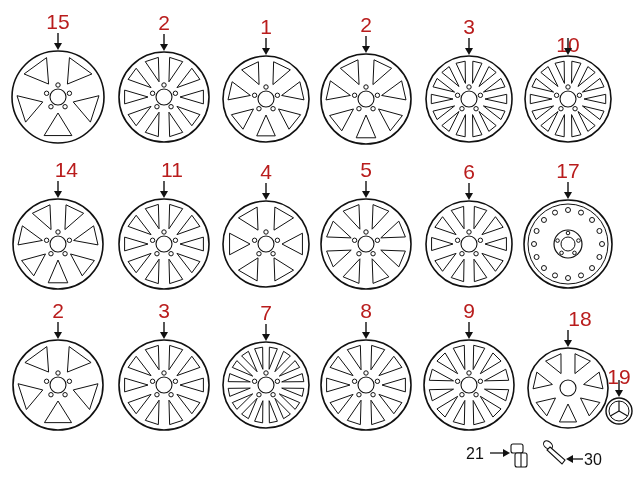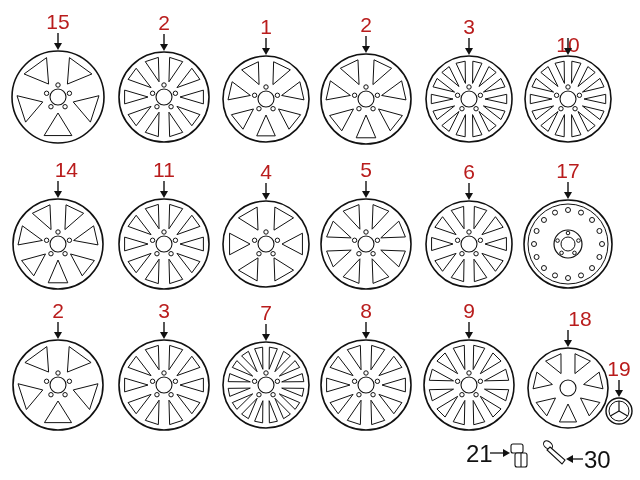--- a/index.html
+++ b/index.html
@@ -1,20 +1,20 @@
 <!DOCTYPE html>
 <html><head>
 <meta charset="utf-8">
 <style>
   html, body { margin:0; padding:0; background:#ffffff; }
   body { width:640px; height:480px; position:relative; overflow:hidden;
          font-family: "Liberation Sans", sans-serif; }
   .label { position:absolute; font-size:21px; color:#b91c1c; text-align:center; width:40px; margin-left:-20px; line-height:21px; }
   svg.wheel { position:absolute; overflow:visible; }
-  .side-label { position:absolute; font-size:24px; color:#111; line-height:21px; }
+  .side-label { position:absolute; font-size:16px; color:#111; line-height:21px; }
 </style>
 </head>
 <body>
 
 <div id="diagram">
     <span class="label" style="left: 58px; top: 11px;">15</span>
     <svg class="wheel" width="132" height="162" style="left: -8px; top: 1px;">
       <line x1="66" y1="32" x2="66" y2="44" stroke="#111111" stroke-width="1.4"></line>
       <polygon points="66,49 62,42 70,42" fill="#111111"></polygon>
       <circle cx="66" cy="96" r="46" fill="#fff" stroke="#111111" stroke-width="1.6"></circle>
@@ -154,21 +154,21 @@
       <polygon points="52.49069628051152,104.97583682973973 40.76839824636721,126.82498195527124 28.580898133647366,111.54234019866084" fill="none" stroke="#111111" stroke-width="1"></polygon>
       <polygon points="49.401153405090824,91.43966505669897 25.01007060229974,95.8975225718322 29.359739032465285,76.84038001041813" fill="none" stroke="#111111" stroke-width="1"></polygon>
       <polygon points="58.05786017411907,80.5844981135613 39.36497544059903,64.29421038567956 56.97642336866908,55.81298406307058" fill="none" stroke="#111111" stroke-width="1"></polygon>
       <circle cx="65" cy="95" r="8" fill="#fff" stroke="#111111" stroke-width="1.1"></circle>
       <circle cx="65" cy="83" r="2.2" fill="#fff" stroke="#111111" stroke-width="1"></circle>
       <circle cx="76.41267819554184" cy="91.29179606750063" r="2.2" fill="#fff" stroke="#111111" stroke-width="1"></circle>
       <circle cx="72.05342302750968" cy="104.70820393249937" r="2.2" fill="#fff" stroke="#111111" stroke-width="1"></circle>
       <circle cx="57.94657697249032" cy="104.70820393249937" r="2.2" fill="#fff" stroke="#111111" stroke-width="1"></circle>
       <circle cx="53.587321804458156" cy="91.29179606750063" r="2.2" fill="#fff" stroke="#111111" stroke-width="1"></circle>
     </svg>
-    <span class="label" style="left: 164px; top: 159px;">11</span>
+    <span class="label" style="left: 172px; top: 159px;">11</span>
     <svg class="wheel" width="130" height="160" style="left: 99px; top: 149px;">
       <line x1="65" y1="32" x2="65" y2="44" stroke="#111111" stroke-width="1.4"></line>
       <polygon points="65,49 61,42 69,42" fill="#111111"></polygon>
       <circle cx="65" cy="95" r="45" fill="#fff" stroke="#111111" stroke-width="1.6"></circle>
       <polygon points="69.94427190999916,79.78309573927754 70.63604927750332,55.3990536913377 83.71719257042294,59.649374796452264" fill="none" stroke="#111111" stroke-width="1"></polygon>
       <polygon points="77.94427190999916,85.59543596332043 92.83651186369258,66.27494808947245 100.92110303042463,77.4024332057634" fill="none" stroke="#111111" stroke-width="1"></polygon>
       <polygon points="81,95 104.40437304619095,88.12283598882362 104.40437304619095,101.87716401117638" fill="none" stroke="#111111" stroke-width="1"></polygon>
       <polygon points="77.94427190999916,104.40456403667957 100.92110303042463,112.5975667942366 92.83651186369258,123.72505191052755" fill="none" stroke="#111111" stroke-width="1"></polygon>
       <polygon points="69.94427190999916,110.21690426072246 83.71719257042294,130.35062520354774 70.63604927750332,134.6009463086623" fill="none" stroke="#111111" stroke-width="1"></polygon>
       <polygon points="60.05572809000084,110.21690426072246 59.363950722496696,134.6009463086623 46.28280742957707,130.35062520354774" fill="none" stroke="#111111" stroke-width="1"></polygon>
@@ -393,21 +393,21 @@
       <circle cx="60" cy="90" r="40" fill="#fff" stroke="#111111" stroke-width="1.6"></circle>
       <polygon points="66.94213982588093,75.5844981135613 67.02062955241455,55.71136105518676 82.43064648947585,63.13243408746961" fill="none" stroke="#111111" stroke-width="1"></polygon>
       <polygon points="75.59884659490918,86.43966505669897 91.18522834659288,74.11033250911586 94.99118822298773,90.78533225035318" fill="none" stroke="#111111" stroke-width="1"></polygon>
       <polygon points="72.50930371948847,99.97583682973973 91.86671413305857,104.47454767382823 81.2026515344287,117.84685921086233" fill="none" stroke="#111111" stroke-width="1"></polygon>
       <polygon points="60,106 68.5519142148263,123.93913321318405 51.44808578517371,123.93913321318405" fill="none" stroke="#111111" stroke-width="1"></polygon>
       <polygon points="47.49069628051152,99.97583682973973 38.797348465571304,117.84685921086233 28.133285866941446,104.47454767382823" fill="none" stroke="#111111" stroke-width="1"></polygon>
       <polygon points="44.401153405090824,86.43966505669897 25.00881177701227,90.78533225035318 28.814771653407124,74.11033250911586" fill="none" stroke="#111111" stroke-width="1"></polygon>
       <polygon points="53.05786017411907,75.5844981135613 37.56935351052415,63.13243408746962 52.979370447585445,55.71136105518676" fill="none" stroke="#111111" stroke-width="1"></polygon>
       <circle cx="60" cy="90" r="8" fill="#fff" stroke="#111111" stroke-width="1.1"></circle>
     </svg>
-    <span class="label" style="left: 619px; top: 358px;">19</span>
+    <span class="label" style="left: 619px; top: 366px;">19</span>
     <svg class="wheel" width="66" height="96" style="left: 586px; top: 348px;">
       <line x1="33" y1="32" x2="33" y2="44" stroke="#111111" stroke-width="1.4"></line>
       <polygon points="33,49 29,42 37,42" fill="#111111"></polygon>
       <circle cx="33" cy="63" r="13" fill="#fff" stroke="#111111" stroke-width="1.4"></circle>
       <circle cx="33" cy="63" r="10" fill="none" stroke="#111111" stroke-width="1"></circle>
       <line x1="33" y1="63" x2="33" y2="53" stroke="#111111" stroke-width="1.2"></line>
       <line x1="33" y1="63" x2="41.66025403784439" y2="68" stroke="#111111" stroke-width="1.2"></line>
       <line x1="33" y1="63" x2="24.339745962155614" y2="68" stroke="#111111" stroke-width="1.2"></line>
     </svg>
   </div>

